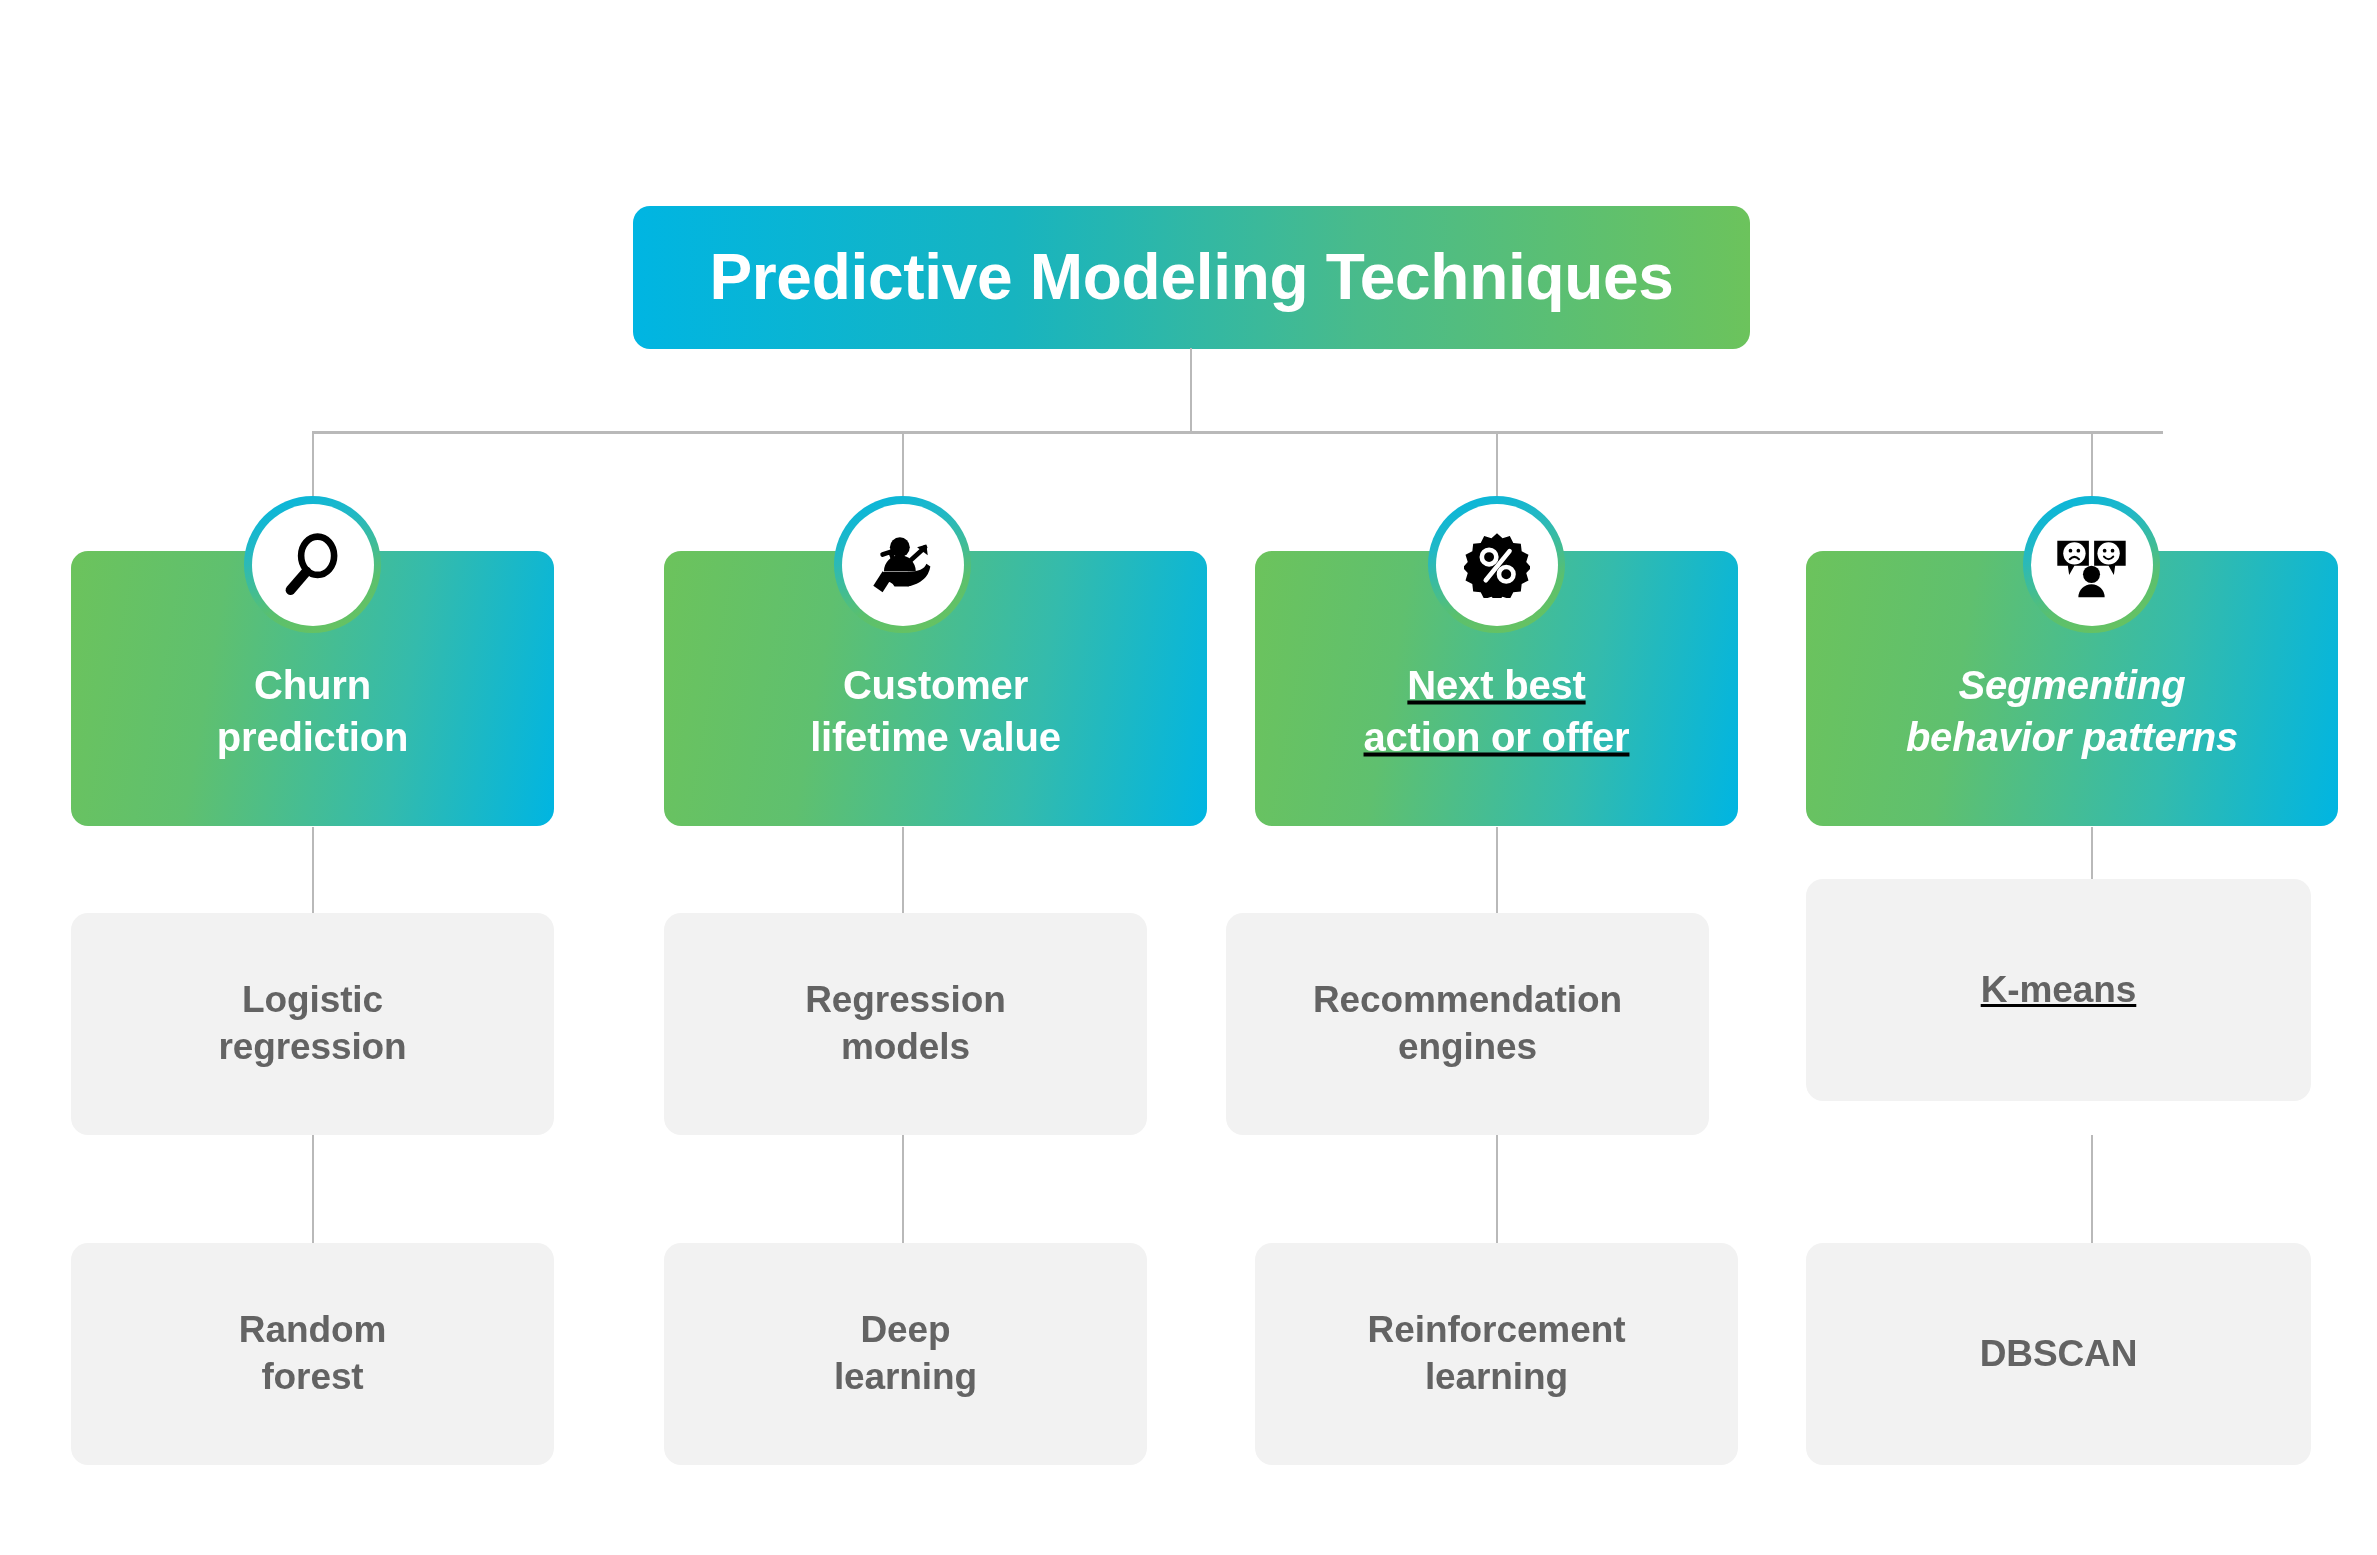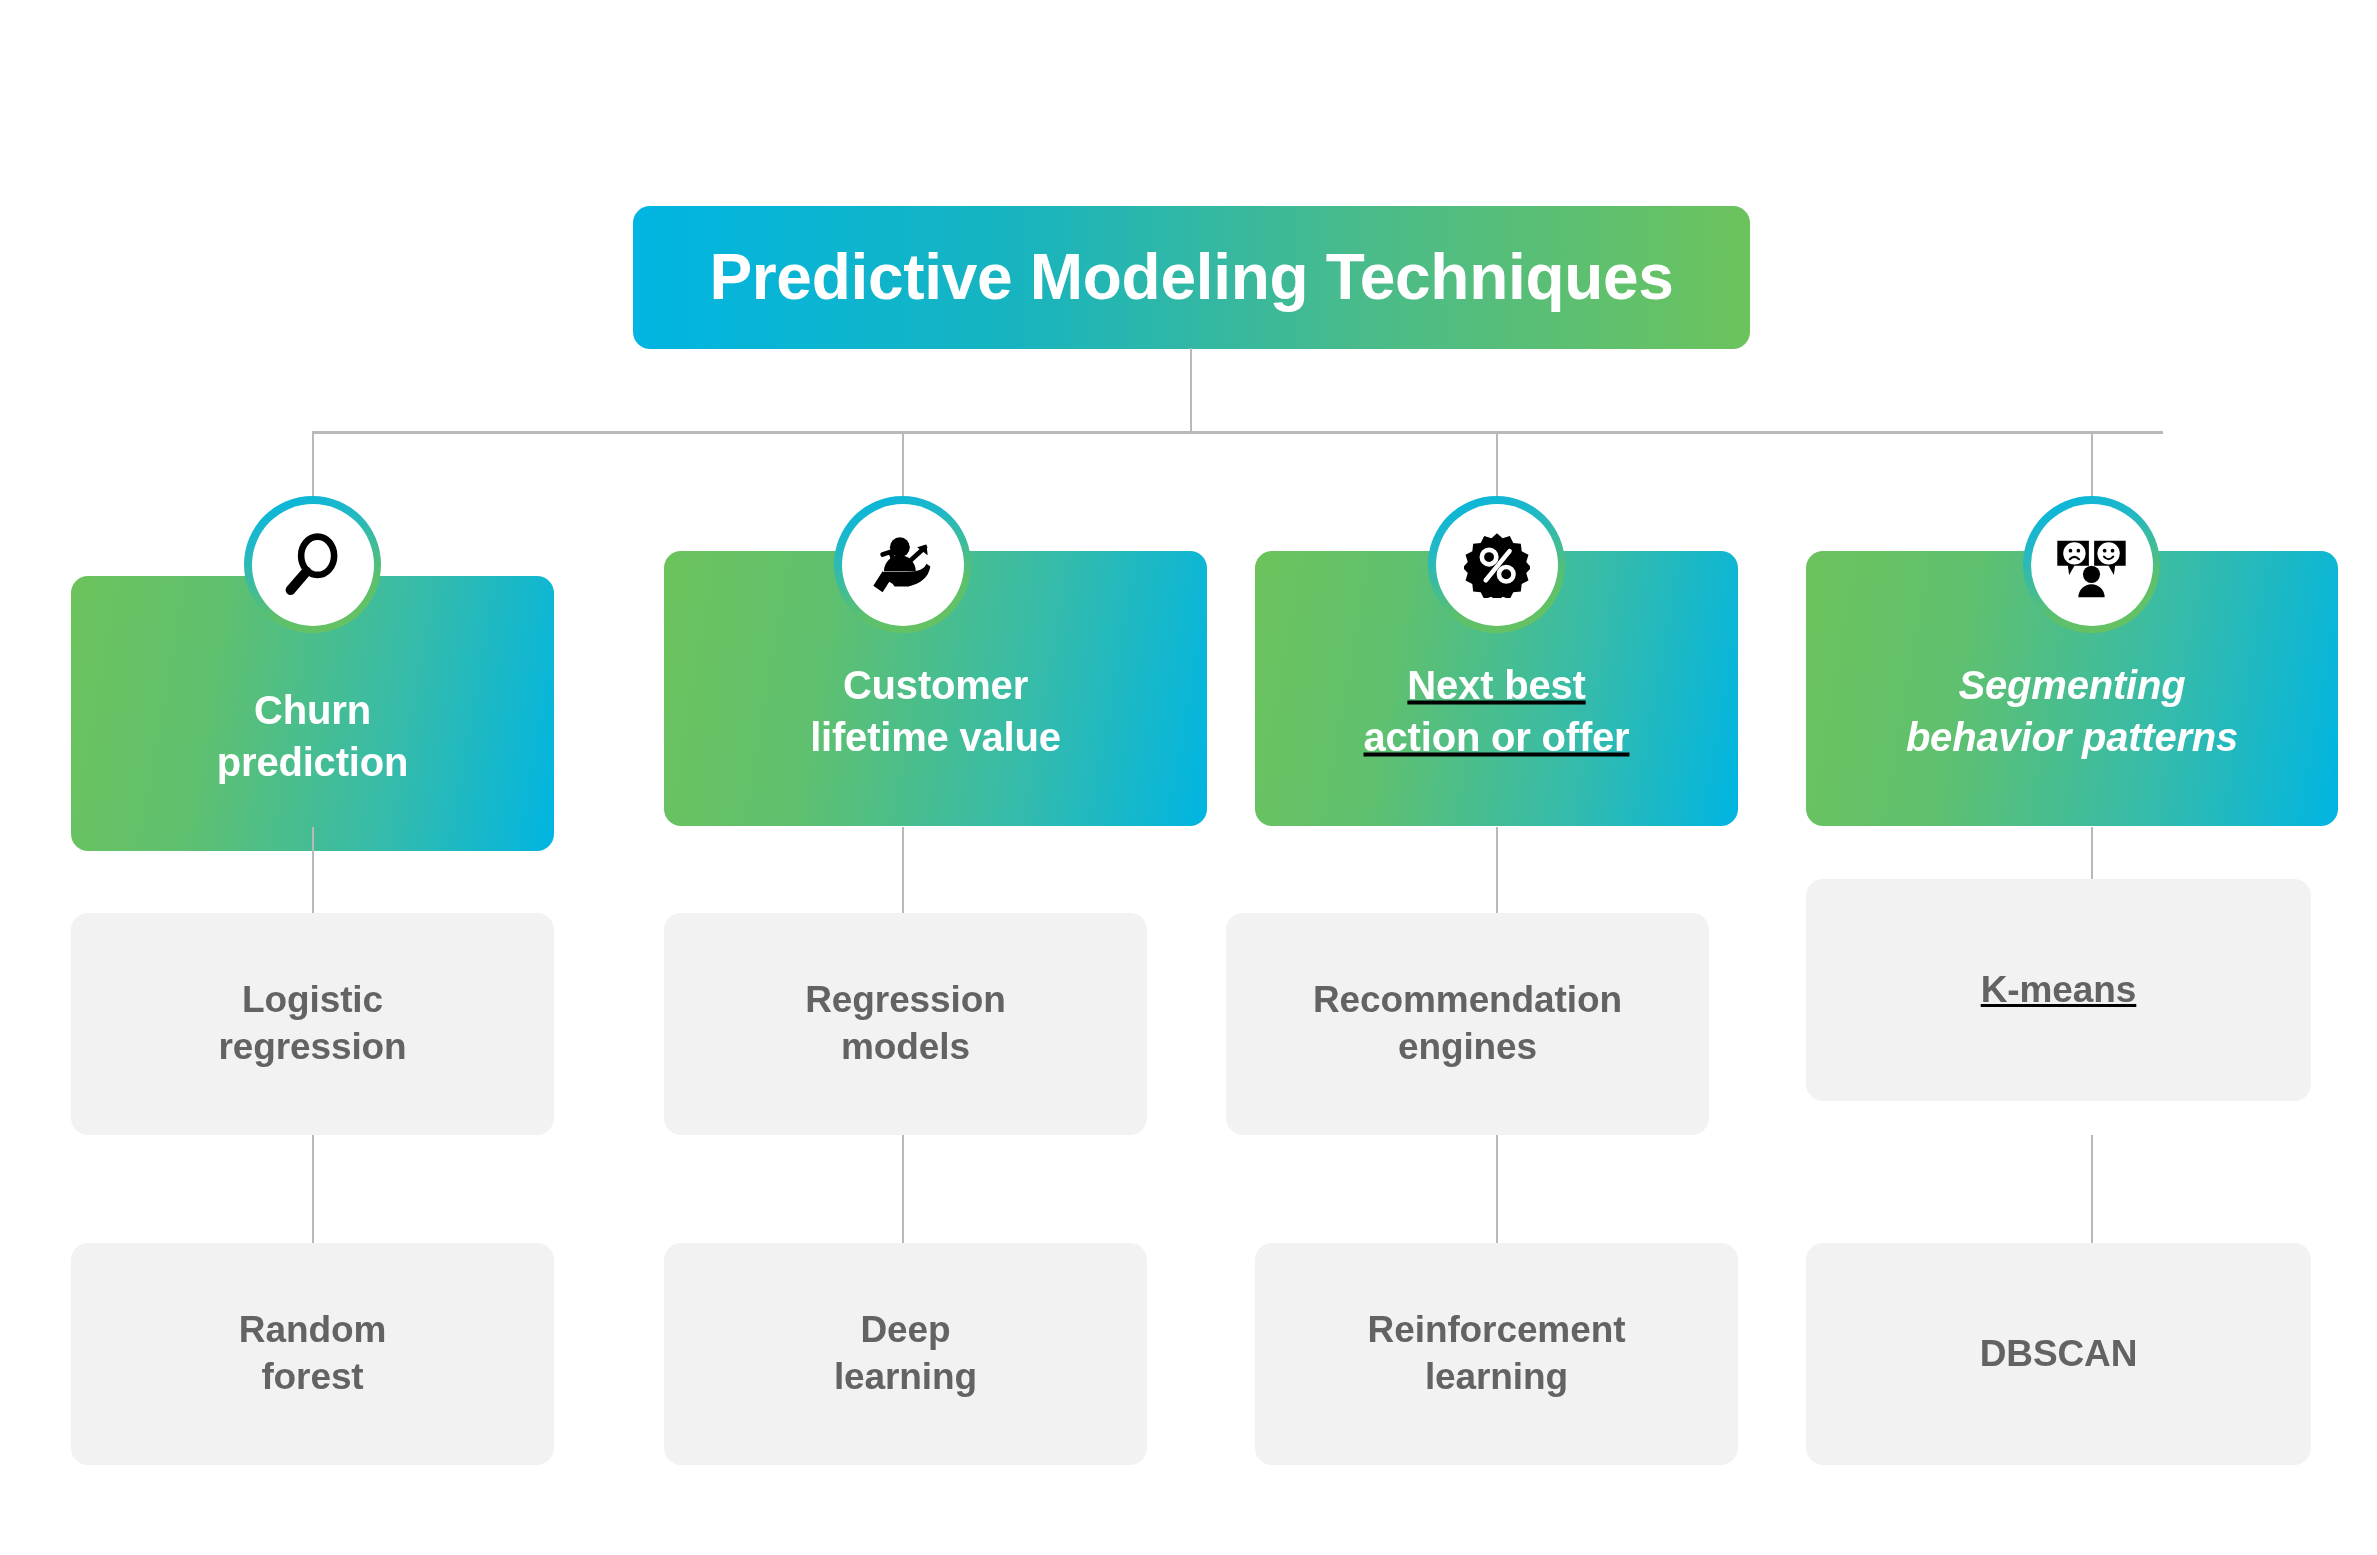--- a/index.html
+++ b/index.html
@@ -144,21 +144,21 @@
   <div class="col">
     <div class="icon-bubble" style="left:244px; top:450px;">
       <div class="icon-bubble-inner">
         <svg width="66" height="66" viewBox="0 0 100 100" aria-hidden="true">
           <ellipse cx="57" cy="36" rx="25" ry="29" fill="none" stroke="#000" stroke-width="10"></ellipse>
           <path d="M40 60 L16 88" stroke="#000" stroke-width="15" stroke-linecap="round"></path>
         </svg>
       </div>
     </div>
 
-    <div class="branch-box" style="left:71px; top:530px; width:483px; height:275px;">
+    <div class="branch-box" style="left:71px; top:505px; width:483px; height:275px;">
       <span class="branch-label">Churn
 prediction</span>
     </div>
 
     <div class="conn v" style="left:312px; top:781px; height:87px;"></div>
 
     <div class="sub-box" style="left:71px; top:867px; width:483px; height:222px;">
       <span class="sub-label">Logistic
 regression</span>
     </div>

